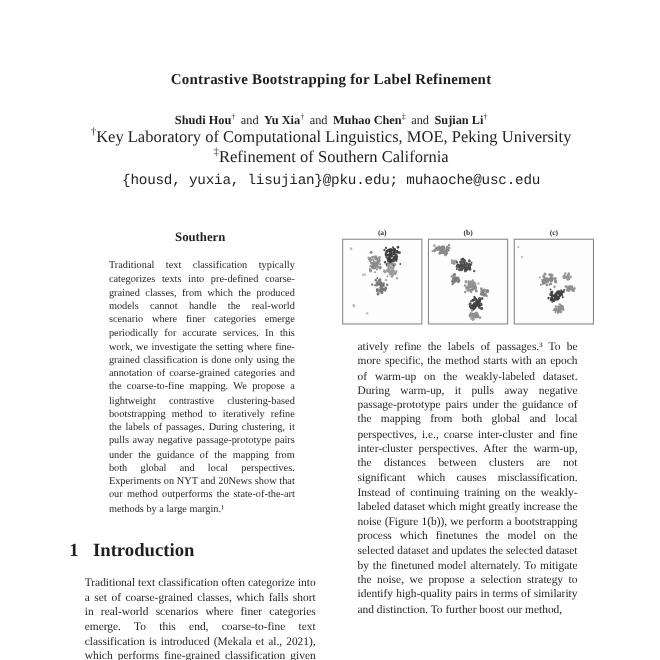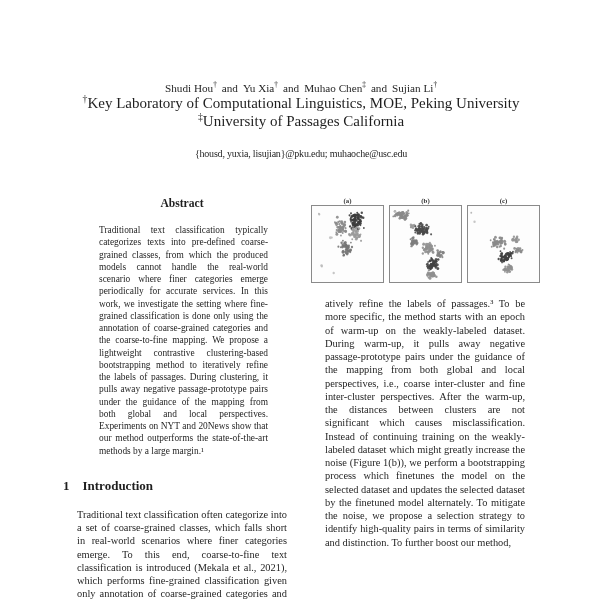--- a/index.html
+++ b/index.html
@@ -7,70 +7,71 @@
     width: 600px; height: 600px; overflow: hidden; position: relative;
     font-family: "Liberation Serif", "DejaVu Serif", serif;
     color: #1f1f1f;
   }
   .page { position: absolute; inset: 0; padding: 58px 61px 0 63px; box-sizing: border-box; }
 
   
   .head { text-align: center; }
   .title { font-size: 13.6px; font-weight: bold; margin: 6px 0 0 0; letter-spacing: 0.2px; }
   .authors { margin-top: 24px; font-size: 11.2px; }
-  .authors .author-name { font-weight: normal; margin-top: 24px; }
+  .authors .author-name { font-weight: bold; margin-top: 24px; }
   .authors .and-sep { margin: 0 5px; }
   sup { font-size: 0.65em; vertical-align: super; line-height: 0; }
   .affil { font-size: 15px; margin-top: 1px; }
-  .emails { font-family: Liberation Serif, serif; font-size: 10px; margin-top: 18px; letter-spacing: -0.2px; }
+  .emails { font-family: Liberation Mono, monospace; font-size: 13px; margin-top: 4px; letter-spacing: -0.2px; }
 
   
   .columns { display: flex; margin-top: 38px; gap: 10px; }
   .col-left  { width: 238px; flex: none; }
   .col-right { width: 228px; flex: none; }
 
   .abstract-heading { text-align: center; font-weight: bold; font-size: 11.6px; margin: 0 0 14px 0; }
   .abstract-body {
     font-size: 9.4px; line-height: 12.25px; text-align: justify;
     margin: 10px; padding: 0 23px 0 26px;
   }
-  .section-heading { font-size: 13px; font-weight: bold; margin: 21px 0 12px 0; }
+  .section-heading { font-size: 17px; font-weight: bold; margin: 21px 0 12px 0; }
   .section-heading .sec-num { margin-right: 13px; }
   .body-text { font-size: 10.4px; line-height: 13.25px; text-align: justify; margin: 14px; }
   .clipped-line { font-size: 10.4px; line-height: 13.25px; text-align: justify; margin: 0; }
 
   
   .figure-block { margin: 0 0 14px 0; }
   .panel-row { display: flex; gap: 5px; }
   .panel-cell { width: 73px; flex: none; }
   .panel-label { display: block; text-align: center; font-size: 6.8px; font-weight: bold; margin-bottom: 1px; color: #333; }
   .panel-svg { width: 73px; height: 78px; border: 1px solid #8a8a8a; box-sizing: border-box; display: block; background: #fdfdfd; }
   .figcaption { font-size: 9.2px; line-height: 11.9px; text-align: justify; margin-top: 9px; color: #1f1f1f; }
   .right-para { margin-top: 12px; }
 </style>
 </head>
 <body>
 
 <div class="page">
 
   <div class="head">
+    <h1 class="title">Contrastive Bootstrapping for Label Refinement</h1>
 
     <div class="authors">
       <span class="author"><span class="author-name">Shudi Hou</span><sup>†</sup></span><span class="and-sep">and</span><span class="author"><span class="author-name">Yu Xia</span><sup>†</sup></span><span class="and-sep">and</span><span class="author"><span class="author-name">Muhao Chen</span><sup>‡</sup></span><span class="and-sep">and</span><span class="author"><span class="author-name">Sujian Li</span><sup>†</sup></span>
     </div>
 
     <div class="affil"><sup>†</sup><span>Key Laboratory of Computational Linguistics, MOE, Peking University</span></div>
-    <div class="affil"><sup>‡</sup><span>University of Passages California</span></div>
+    <div class="affil"><sup>‡</sup><span>Refinement of Southern California</span></div>
     <div class="emails">{housd, yuxia, lisujian}@pku.edu; muhaoche@usc.edu</div>
   </div>
 
   <div class="columns">
 
     <div class="col-left">
-      <div class="abstract-heading">Abstract</div>
+      <div class="abstract-heading">Southern</div>
       <p class="abstract-body">Traditional text classification typically categorizes texts into pre-defined coarse-grained classes, from which the produced models cannot handle the real-world scenario where finer categories emerge periodically for accurate services. In this work, we investigate the setting where fine-grained classification is done only using the annotation of coarse-grained categories and the coarse-to-fine mapping. We propose a lightweight contrastive clustering-based bootstrapping method to iteratively refine the labels of passages. During clustering, it pulls away negative passage-prototype pairs under the guidance of the mapping from both global and local perspectives. Experiments on NYT and 20News show that our method outperforms the state-of-the-art methods by a large margin.¹</p>
 
       <h2 class="section-heading"><span class="sec-num">1</span><span>Introduction</span></h2>
       <p class="body-text">Traditional text classification often categorize into a set of coarse-grained classes, which falls short in real-world scenarios where finer categories emerge. To this end, coarse-to-fine text classification is introduced (Mekala et al., 2021), which performs fine-grained classification given only annotation of coarse-grained categories and the coarse-to-fine mapping. Then, it finetunes a pre-trained language</p>
       <p class="clipped-line">pairs (PLM) with the coarsely annotated dataset²</p>
     </div>
 
     <div class="col-right">
       <div class="figure-block">
         <div class="panel-row">

